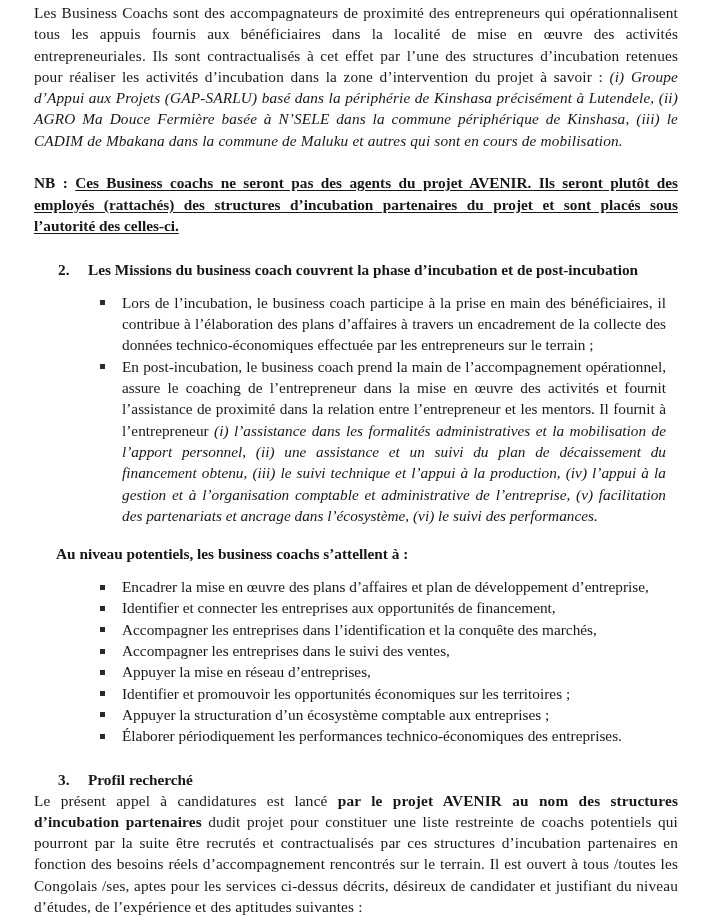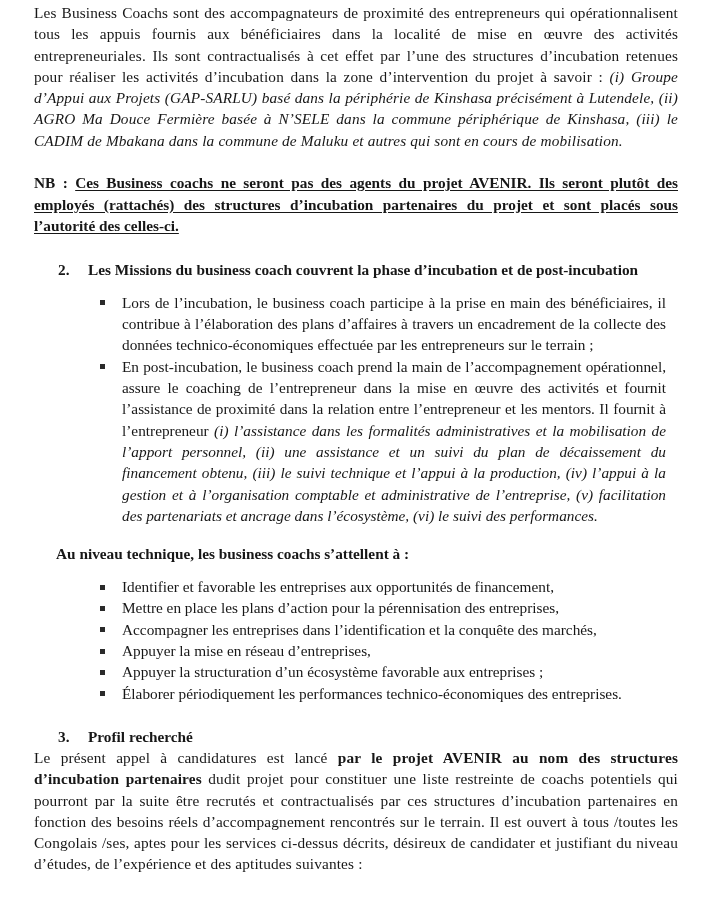--- a/index.html
+++ b/index.html
@@ -123,31 +123,32 @@
 
     <ul class="blist lvl1 gap-14">
       <li>
         <span class="sq"></span><span>Lors de l’incubation, le business coach participe à la prise en main des bénéficiaires, il contribue à l’élaboration des plans d’affaires à travers un encadrement de la collecte des données technico-économiques effectuée par les entrepreneurs sur le terrain ;</span>
       </li>
       <li>
         <span class="sq"></span><span>En post-incubation, le business coach prend la main de l’accompagnement opérationnel, assure le coaching de l’entrepreneur dans la mise en œuvre des activités et fournit l’assistance de proximité dans la relation entre l’entrepreneur et les mentors. Il fournit à l’entrepreneur </span><span class="ital">(i) l’assistance dans les formalités administratives et la mobilisation de l’apport personnel, (ii) une assistance et un suivi du plan de décaissement du financement obtenu, (iii) le suivi technique et l’appui à la production, (iv) l’appui à la gestion et à l’organisation comptable et administrative de l’entreprise, (v) facilitation des partenariats et ancrage dans l’écosystème, (vi) le suivi des performances.</span>
       </li>
     </ul>
 
-    <div class="subhead">Au niveau technique, les business coachs s’attellent à :</div>
+    <div class="subhead">Au niveau potentiels, les business coachs s’attellent à :</div>
 
     <ul class="blist lvl2 tight-top">
       <li><span class="sq"></span></li>
-      <li><span class="sq"></span><span>Identifier et favorable les entreprises aux opportunités de financement,</span></li>
-      <li><span class="sq"></span><span>Mettre en place les plans d’action pour la pérennisation des entreprises,</span></li>
+      <li><span class="sq"></span><span>Encadrer la mise en œuvre des plans d’affaires et plan de développement d’entreprise,</span></li>
+      <li><span class="sq"></span><span>Identifier et connecter les entreprises aux opportunités de financement,</span></li>
+      <li><span class="sq"></span></li>
       <li><span class="sq"></span><span>Accompagner les entreprises dans l’identification et la conquête des marchés,</span></li>
-      <li><span class="sq"></span></li>
+      <li><span class="sq"></span><span>Accompagner les entreprises dans le suivi des ventes,</span></li>
       <li><span class="sq"></span><span>Appuyer la mise en réseau d’entreprises,</span></li>
-      <li><span class="sq"></span></li>
-      <li><span class="sq"></span><span>Appuyer la structuration d’un écosystème favorable aux entreprises ;</span></li>
+      <li><span class="sq"></span><span>Identifier et promouvoir les opportunités économiques sur les territoires ;</span></li>
+      <li><span class="sq"></span><span>Appuyer la structuration d’un écosystème comptable aux entreprises ;</span></li>
       <li><span class="sq"></span><span>Élaborer périodiquement les performances technico-économiques des entreprises.</span></li>
     </ul>
 
     <div class="num-heading indent-2">
       <span class="num">3.</span>
       <span>Profil recherché</span>
     </div>
 
     <p class="para gap-22"><span>Le présent appel à candidatures est lancé </span><span class="bold">par le projet AVENIR au nom des structures d’incubation partenaires</span><span> dudit projet pour constituer une liste restreinte de coachs potentiels qui pourront par la suite être recrutés et contractualisés par ces structures d’incubation partenaires en fonction des besoins réels d’accompagnement rencontrés sur le terrain. Il est ouvert à tous /toutes les Congolais /ses, aptes pour les services ci-dessus décrits, désireux de candidater et justifiant du niveau d’études, de l’expérience et des aptitudes suivantes :</span></p>
 

